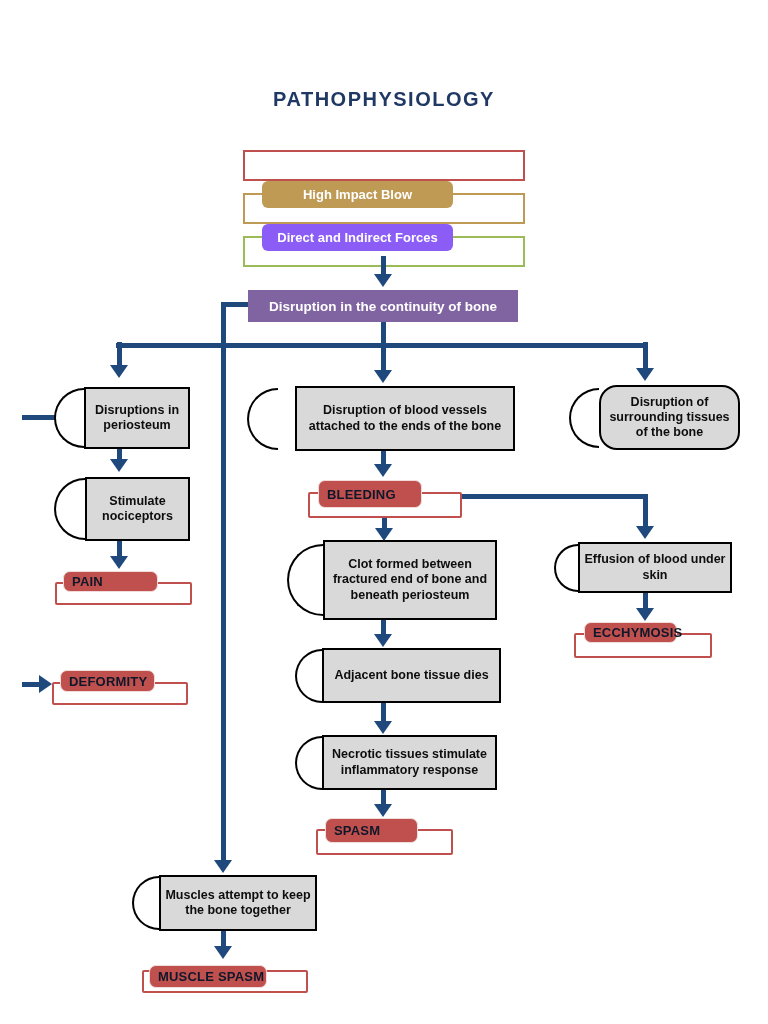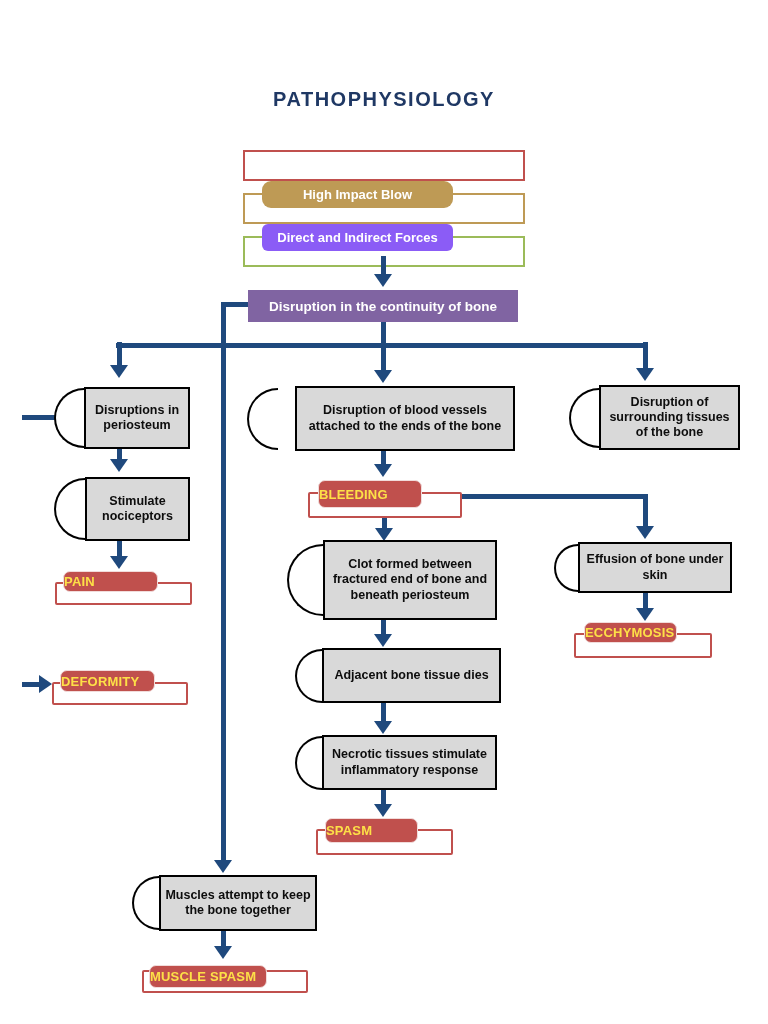--- a/index.html
+++ b/index.html
@@ -30,22 +30,22 @@
     display:flex;align-items:center;justify-content:center;text-align:center;
     font-size:12.5px;font-weight:bold;color:#0d0d0d;line-height:1.22;padding:2px 4px;
   }
   .node-cap{
     position:absolute;background:#ffffff;border:2.5px solid #000;border-right:none;box-sizing:border-box;
     border-radius:999px 0 0 999px;z-index:2;
   }
   
   .label-box{
     position:absolute;background:#C0504D;border:1.5px solid #f1dcdb;border-radius:7px;box-sizing:border-box;
-    display:flex;align-items:center;z-index:3;
-    color:#fde047;font-size:13px;font-weight:bold;letter-spacing:0.2px;
+    display:flex;align-items:center;padding-left:8px;z-index:3;
+    color:#0f172a;font-size:13px;font-weight:bold;letter-spacing:0.2px;
   }
   .label-outline{position:absolute;border:2.5px solid #C0504D;box-sizing:border-box;background:transparent;z-index:1;border-radius:2px;}
   
   .line{position:absolute;background:#1F497D;z-index:1;}
   .head-down{
     position:absolute;width:0;height:0;z-index:1;
     border-left:9px solid transparent;border-right:9px solid transparent;border-top:13px solid #1F497D;
   }
   .head-right{
     position:absolute;width:0;height:0;z-index:1;
@@ -56,21 +56,21 @@
 <body>
 
 <div id="canvas">
 
   <div class="page-title">PATHOPHYSIOLOGY</div>
 
   <div class="seq-outline" style="left:243px;top:150px;border:2.5px solid #C0504D;"></div>
   <div class="seq-outline" style="left:243px;top:193px;border:2.5px solid #BE9A55;"></div>
   <div class="seq-outline" style="left:243px;top:236px;border:2.5px solid #9BBB59;"></div>
 
-  <div class="seq-box" style="left:262px;top:181px;background:#BE9A55;border-radius:9px;">High Impact Blow</div>
+  <div class="seq-box" style="left:262px;top:181px;background:#BE9A55;">High Impact Blow</div>
   <div class="seq-box" style="left:262px;top:224px;background:#8b5cf6;">Direct and Indirect Forces</div>
 
   <div class="line" style="left:380.5px;top:256px;width:5px;height:19px;"></div>
   <div class="head-down" style="left:374px;top:274px;"></div>
 
   <div class="central-box">Disruption in the continuity of bone</div>
 
   <div class="line" style="left:220.5px;top:301.5px;width:28px;height:5px;"></div>
   <div class="line" style="left:220.5px;top:301.5px;width:5px;height:559px;"></div>
   <div class="head-down" style="left:214px;top:860px;"></div>
@@ -88,21 +88,21 @@
 
   <div class="line" style="left:22px;top:414.5px;width:34px;height:5px;"></div>
 
   <div class="node-cap" style="left:54px;top:388px;width:30px;height:60px;"></div>
   <div class="node-rect" style="left:84px;top:387px;width:106px;height:62px;">Disruptions in periosteum</div>
 
   <div class="node-cap" style="left:247px;top:387.5px;width:31px;height:62px;"></div>
   <div class="node-rect" style="left:295px;top:386px;width:220px;height:65px;">Disruption of blood vessels attached to the ends of the bone</div>
 
   <div class="node-cap" style="left:569px;top:387.5px;width:30px;height:60px;"></div>
-  <div class="node-rect" style="left:599px;top:385px;width:141px;height:65px;">Disruption of surrounding tissues of the bone</div>
+  <div class="node-rect" style="left:599px;top:385px;width:141px;height:65px;border-radius:18px;">Disruption of surrounding tissues of the bone</div>
 
   <div class="line" style="left:116.5px;top:449px;width:5px;height:11px;"></div>
   <div class="head-down" style="left:110px;top:459px;"></div>
 
   <div class="node-cap" style="left:54px;top:478px;width:31px;height:62px;"></div>
   <div class="node-rect" style="left:85px;top:477px;width:105px;height:64px;">Stimulate nociceptors</div>
 
   <div class="line" style="left:116.5px;top:541px;width:5px;height:16px;"></div>
   <div class="head-down" style="left:110px;top:556px;"></div>
 
@@ -124,21 +124,21 @@
   <div class="head-down" style="left:375px;top:528px;"></div>
 
   <div class="line" style="left:462px;top:493.5px;width:185px;height:5px;"></div>
   <div class="line" style="left:642.5px;top:493.5px;width:5px;height:34px;"></div>
   <div class="head-down" style="left:636px;top:526px;"></div>
 
   <div class="node-cap" style="left:287px;top:544px;width:36px;height:72px;"></div>
   <div class="node-rect" style="left:323px;top:540px;width:174px;height:80px;">Clot formed between fractured end of bone and beneath periosteum</div>
 
   <div class="node-cap" style="left:554px;top:543.5px;width:24px;height:48px;"></div>
-  <div class="node-rect" style="left:578px;top:542px;width:154px;height:51px;">Effusion of bone under skin</div>
+  <div class="node-rect" style="left:578px;top:542px;width:154px;height:51px;">Effusion of blood under skin</div>
 
   <div class="line" style="left:642.5px;top:593px;width:5px;height:16px;"></div>
   <div class="head-down" style="left:636px;top:608px;"></div>
   <div class="label-outline" style="left:574px;top:633px;width:138px;height:25px;"></div>
   <div class="label-box" style="left:584px;top:622px;width:93px;height:21px;">ECCHYMOSIS</div>
 
   <div class="line" style="left:380.5px;top:620px;width:5px;height:15px;"></div>
   <div class="head-down" style="left:374px;top:634px;"></div>
 
   <div class="node-cap" style="left:295px;top:648.5px;width:27px;height:54px;"></div>

